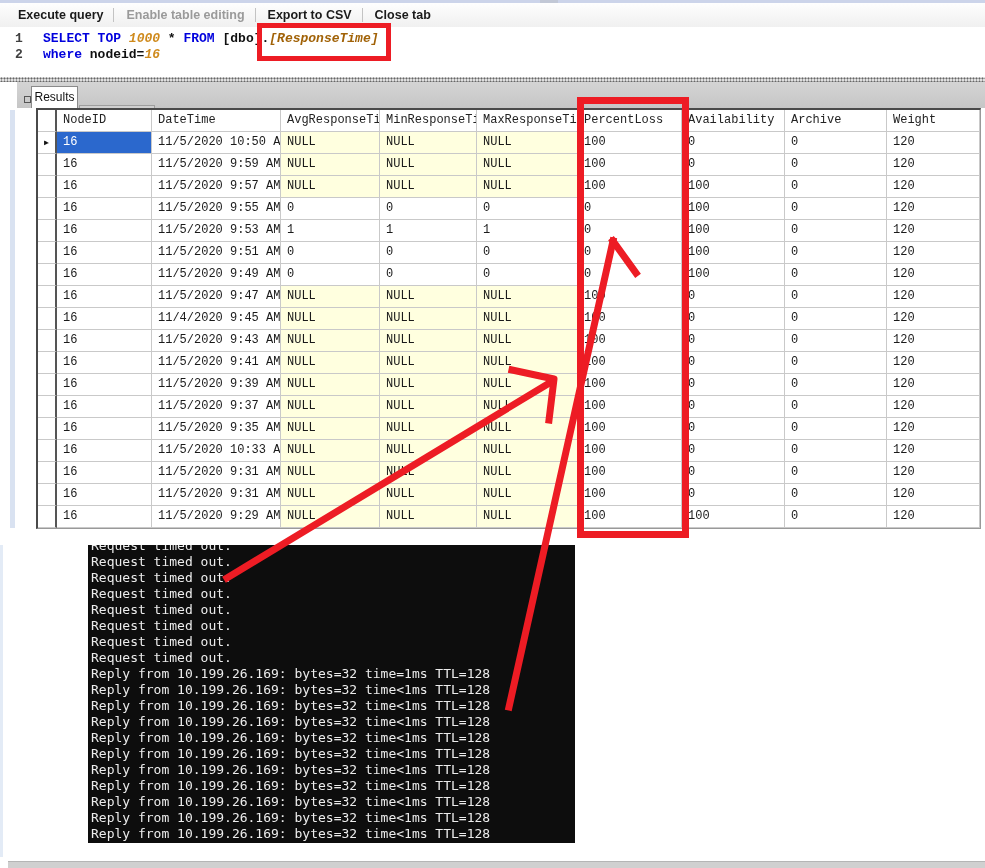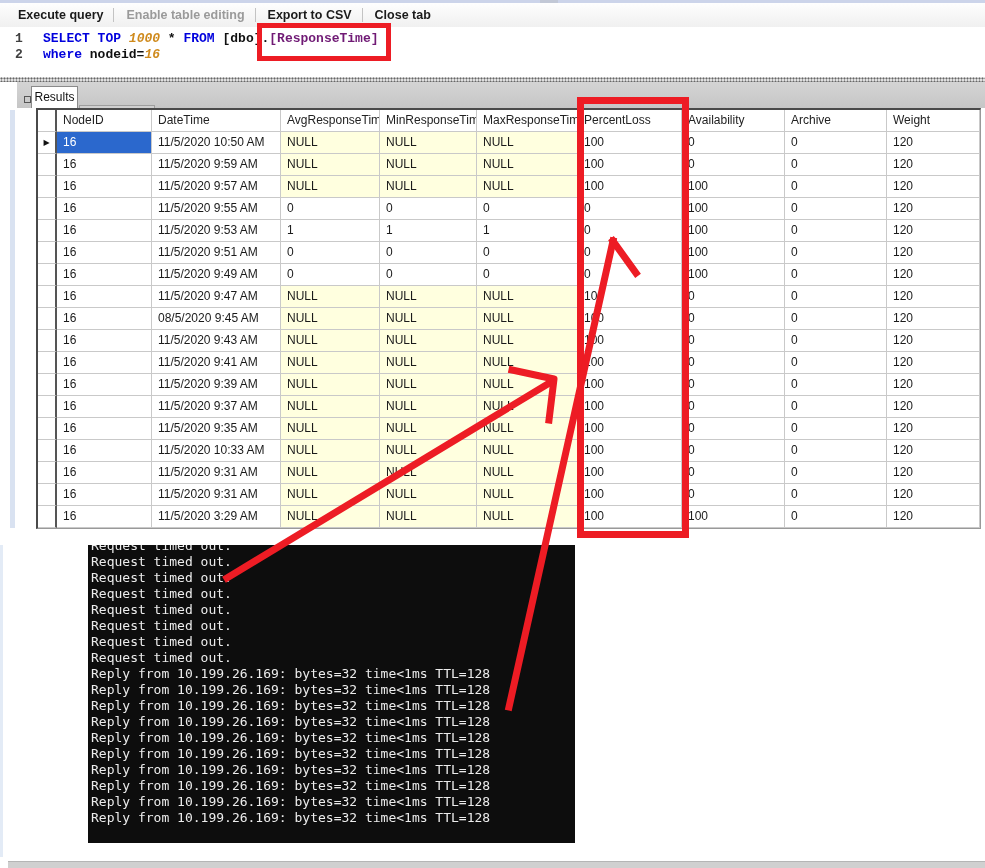--- a/index.html
+++ b/index.html
@@ -22,21 +22,21 @@
   .tb-item.disabled { color:#9a9a9a; }
   .tb-sep { width:1px; height:14px; background:#c3c3c3; margin-right:10px; }
 
   
   .editor { position:absolute; left:0; top:27px; width:985px; height:50px; background:#fff; padding-top:4px; }
   .ed-line { position:relative; height:16px; line-height:16px; white-space:pre;
              font-family:"Liberation Mono", monospace; font-size:13px; font-weight:700; }
   .lnum { display:inline-block; width:43px; padding-left:15px; color:#3f3f3f; font-weight:700; }
   .tk-kw { color:#0000dd; }
   .tk-num { color:#cf8a1c;font-style:italic; }
-  .tk-obj { color:#701a75; }
+  .tk-obj { color:#a16207;font-style:italic; }
   .tk-plain { color:#101010; }
   .red-frame {
     display:inline-block; border:5px solid #ED1C24;
     padding:3px 7px 9px 7px; margin:-8px -12px -14px -12px;
     position:relative; z-index:15;
   }
 
   
   .splitter {
     position:absolute; left:0; top:77px; width:985px; height:5px;
@@ -54,21 +54,21 @@
   .tab-results { left:14px; top:4px; width:47px; height:22px; line-height:21px;
                  background:#ffffff; border:1px solid #8a8a8a; border-bottom:none; }
   .tab-messages { left:62px; top:6px; width:76px; height:20px; line-height:19px;
                   background:#d0d0d0; border:1px solid #9e9e9e; border-bottom:none;margin-top:17px; }
 
   
   .left-strip { position:absolute; left:10px; top:110px; width:5px; height:418px; background:#d9e2f1; }
   .left-strip2 { position:absolute; left:0; top:545px; width:3px; height:312px; background:#e3ebf6; }
   .grid { position:absolute; left:36px; top:108px;
           border:1px solid #999; border-left:2px solid #4a4a4a; border-top:2px solid #4a4a4a;
-          background:#1d4ed8; z-index:5; }
+          background:#1d4ed8; z-index:5;font-family:Liberation Mono, monospace; }
   .grow { display:flex; height:22px; }
   .gcell { border-right:1px solid #c9c9c9; border-bottom:1px solid #c9c9c9;
            font-size:12px; line-height:21px; padding-left:6px; overflow:hidden;
            white-space:nowrap; color:#1a1a1a; background:#fff; }
   .ghead { color:#222; }
   .rowhdr { width:19px; border-right:2px solid #555; padding-left:0; text-align:center;
             font-size:8px; line-height:21px; color:#111; }
   .c0{width:95px} .c1{width:129px} .c2{width:99px} .c3{width:97px} .c4{width:101px}
   .c5{width:104px} .c6{width:103px} .c7{width:102px} .c8{width:93px}
   .nullcell { background:#FFFFDF; }
@@ -231,21 +231,21 @@
         <div class="gcell c3 nullcell">NULL</div>
         <div class="gcell c4 nullcell">NULL</div>
         <div class="gcell c5">100</div>
         <div class="gcell c6">0</div>
         <div class="gcell c7">0</div>
         <div class="gcell c8">120</div>
       </div>
       <div class="grow">
         <div class="gcell rowhdr"></div>
         <div class="gcell c0">16</div>
-        <div class="gcell c1">08/5/2020 9:45 AM</div>
+        <div class="gcell c1">11/4/2020 9:45 AM</div>
         <div class="gcell c2 nullcell">NULL</div>
         <div class="gcell c3 nullcell">NULL</div>
         <div class="gcell c4 nullcell">NULL</div>
         <div class="gcell c5">100</div>
         <div class="gcell c6">0</div>
         <div class="gcell c7">0</div>
         <div class="gcell c8">120</div>
       </div>
       <div class="grow">
         <div class="gcell rowhdr"></div>
@@ -339,21 +339,21 @@
         <div class="gcell c3 nullcell">NULL</div>
         <div class="gcell c4 nullcell">NULL</div>
         <div class="gcell c5">100</div>
         <div class="gcell c6">0</div>
         <div class="gcell c7">0</div>
         <div class="gcell c8">120</div>
       </div>
       <div class="grow">
         <div class="gcell rowhdr"></div>
         <div class="gcell c0">16</div>
-        <div class="gcell c1">11/5/2020 3:29 AM</div>
+        <div class="gcell c1">11/5/2020 9:29 AM</div>
         <div class="gcell c2 nullcell">NULL</div>
         <div class="gcell c3 nullcell">NULL</div>
         <div class="gcell c4 nullcell">NULL</div>
         <div class="gcell c5">100</div>
         <div class="gcell c6">100</div>
         <div class="gcell c7">0</div>
         <div class="gcell c8">120</div>
       </div>
     </div>
 
@@ -362,20 +362,21 @@
   <div class="terminal">
     <div class="tlines">
         <div class="tline">Request timed out.</div>
         <div class="tline">Request timed out.</div>
         <div class="tline">Request timed out.</div>
         <div class="tline">Request timed out.</div>
         <div class="tline">Request timed out.</div>
         <div class="tline">Request timed out.</div>
         <div class="tline">Request timed out.</div>
         <div class="tline">Request timed out.</div>
+        <div class="tline">Reply from 10.199.26.169: bytes=32 time=1ms TTL=128</div>
         <div class="tline">Reply from 10.199.26.169: bytes=32 time&lt;1ms TTL=128</div>
         <div class="tline">Reply from 10.199.26.169: bytes=32 time&lt;1ms TTL=128</div>
         <div class="tline">Reply from 10.199.26.169: bytes=32 time&lt;1ms TTL=128</div>
         <div class="tline">Reply from 10.199.26.169: bytes=32 time&lt;1ms TTL=128</div>
         <div class="tline">Reply from 10.199.26.169: bytes=32 time&lt;1ms TTL=128</div>
         <div class="tline">Reply from 10.199.26.169: bytes=32 time&lt;1ms TTL=128</div>
         <div class="tline">Reply from 10.199.26.169: bytes=32 time&lt;1ms TTL=128</div>
         <div class="tline">Reply from 10.199.26.169: bytes=32 time&lt;1ms TTL=128</div>
         <div class="tline">Reply from 10.199.26.169: bytes=32 time&lt;1ms TTL=128</div>
         <div class="tline">Reply from 10.199.26.169: bytes=32 time&lt;1ms TTL=128</div>

